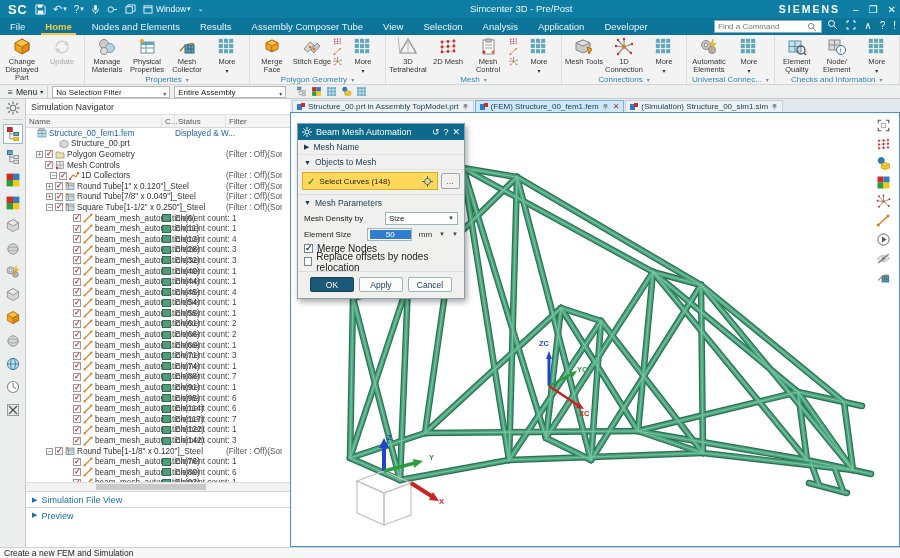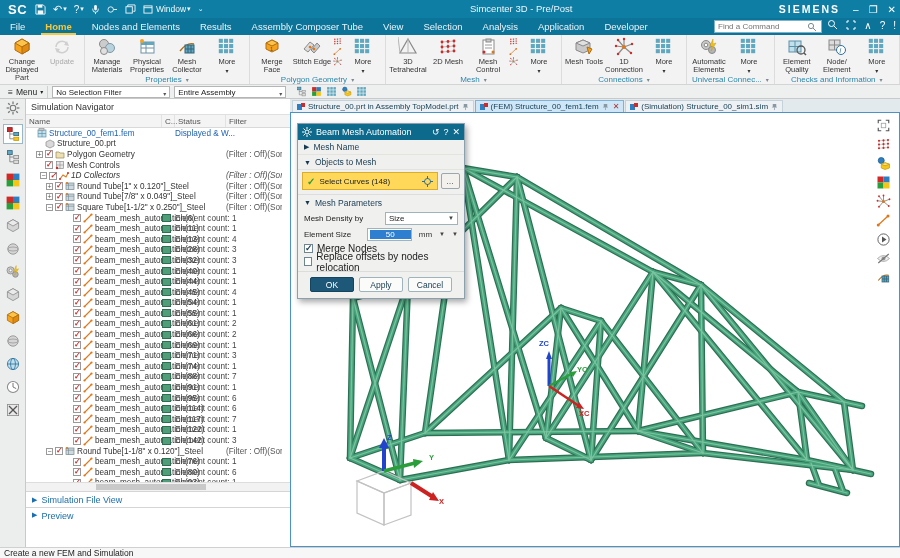--- a/index.html
+++ b/index.html
@@ -923,21 +923,21 @@
               <svg viewBox="0 0 10 10">
                 <rect x="1" y="2" width="8" height="7" fill="#bfe0ec" stroke="#5e92a8" stroke-width=".7"></rect>
                 <line x1="1" y1="5.5" x2="9" y2="5.5" stroke="#5e92a8" stroke-width=".7"></line>
                 <line x1="5" y1="2" x2="5" y2="9" stroke="#5e92a8" stroke-width=".7"></line>
                 <rect x="2" y="0.5" width="5" height="2" fill="#c9c9c9" stroke="#8a8a8a" stroke-width=".6"></rect>
               </svg>
             </span>
             <span class="tlabel blue">Structure_00_fem1.fem</span>
             <span class="tstatus blue">Displayed &amp; W...</span>
           </div>
-          <div class="trow" style="padding-left: 10px;">
+          <div class="trow" style="padding-left: 10px; margin-left: 14px;">
             <span class="noexp"></span>
             <span class="ticon">
               <svg viewBox="0 0 10 10">
                 <polygon points="5,1 9,3 9,7 5,9 1,7 1,3" fill="#d9d9d9" stroke="#8a8a8a" stroke-width=".7"></polygon>
               </svg>
             </span>
             <span class="tlabel">Structure_00.prt</span>
           </div>
           <div class="trow" style="padding-left: 10px;">
             <span class="exp">+</span>
@@ -956,21 +956,21 @@
             <span class="ticon">
               <svg viewBox="0 0 10 10">
                 <rect x="1.5" y="1.5" width="7" height="7" fill="#e8e8e8" stroke="#8a8a8a" stroke-width=".7"></rect>
                 <line x1="1.5" y1="5" x2="8.5" y2="5" stroke="#8a8a8a" stroke-width=".6"></line>
                 <line x1="5" y1="1.5" x2="5" y2="8.5" stroke="#8a8a8a" stroke-width=".6"></line>
                 <circle cx="2" cy="8" r="1.2" fill="#cf2a27"></circle>
               </svg>
             </span>
             <span class="tlabel">Mesh Controls</span>
           </div>
-          <div class="trow" style="padding-left: 14px; font-style: italic;">
+          <div class="trow" style="padding-left: 24px;">
             <span class="exp">−</span>
             <span class="cbx"></span>
             <span class="ticon">
               <svg viewBox="0 0 10 10">
                 <polyline points="1,8 4,4 7,6 9,2" fill="none" stroke="#e0761a" stroke-width="1.1"></polyline>
                 <circle cx="1" cy="8" r="1" fill="#cf2a27"></circle>
                 <circle cx="9" cy="2" r="1" fill="#cf2a27"></circle>
               </svg>
             </span>
             <span class="tlabel">1D Collectors</span>

